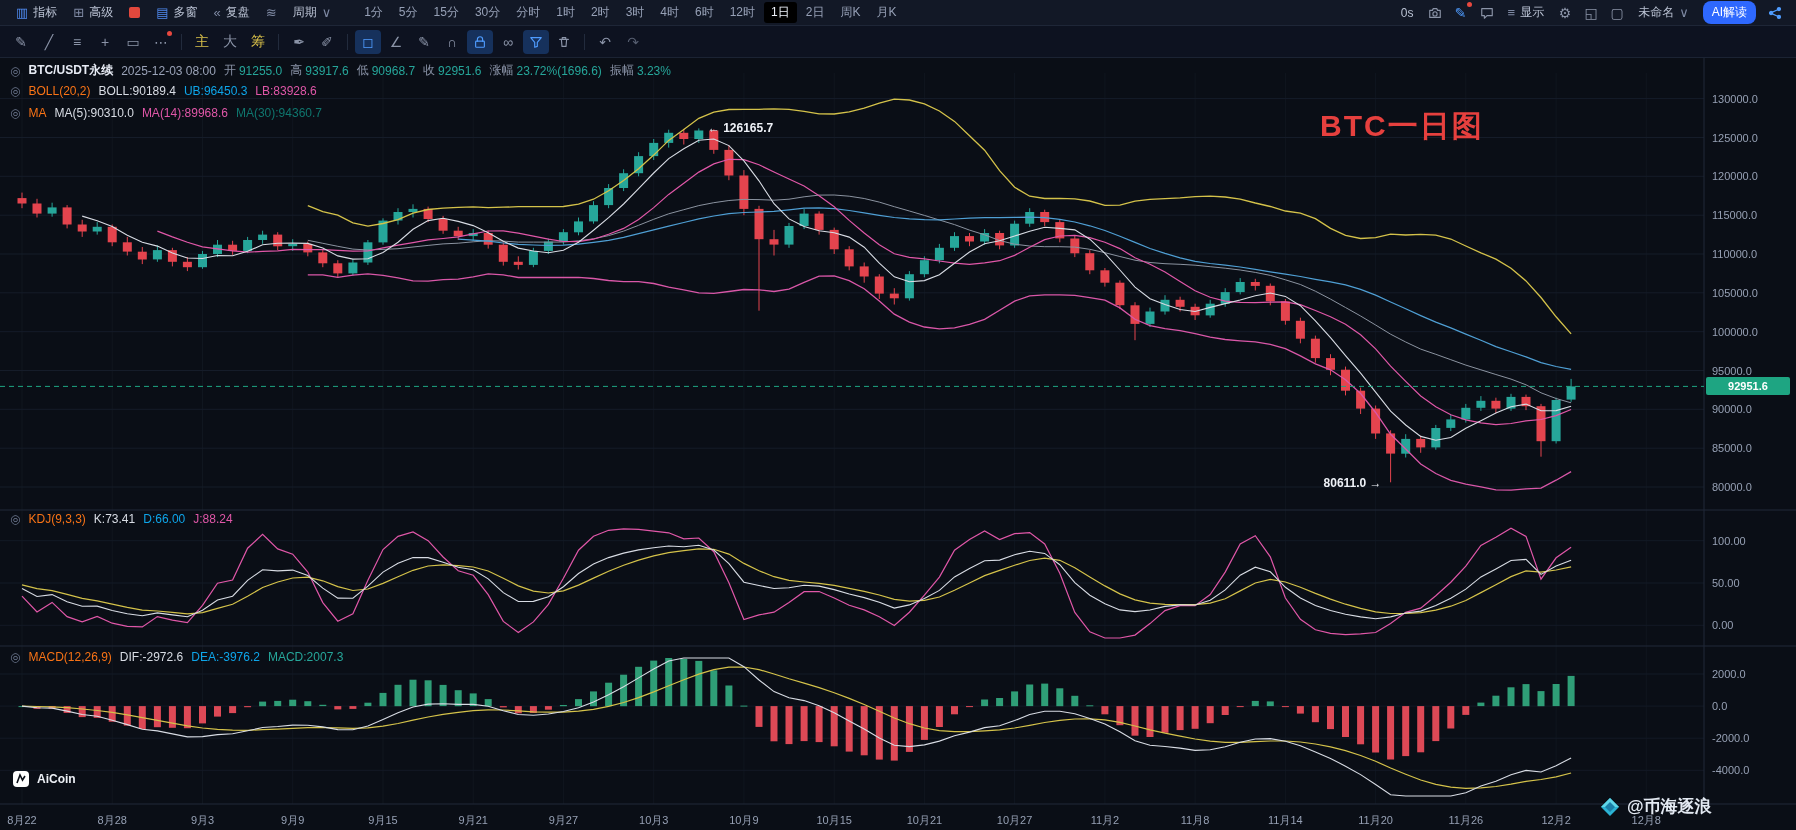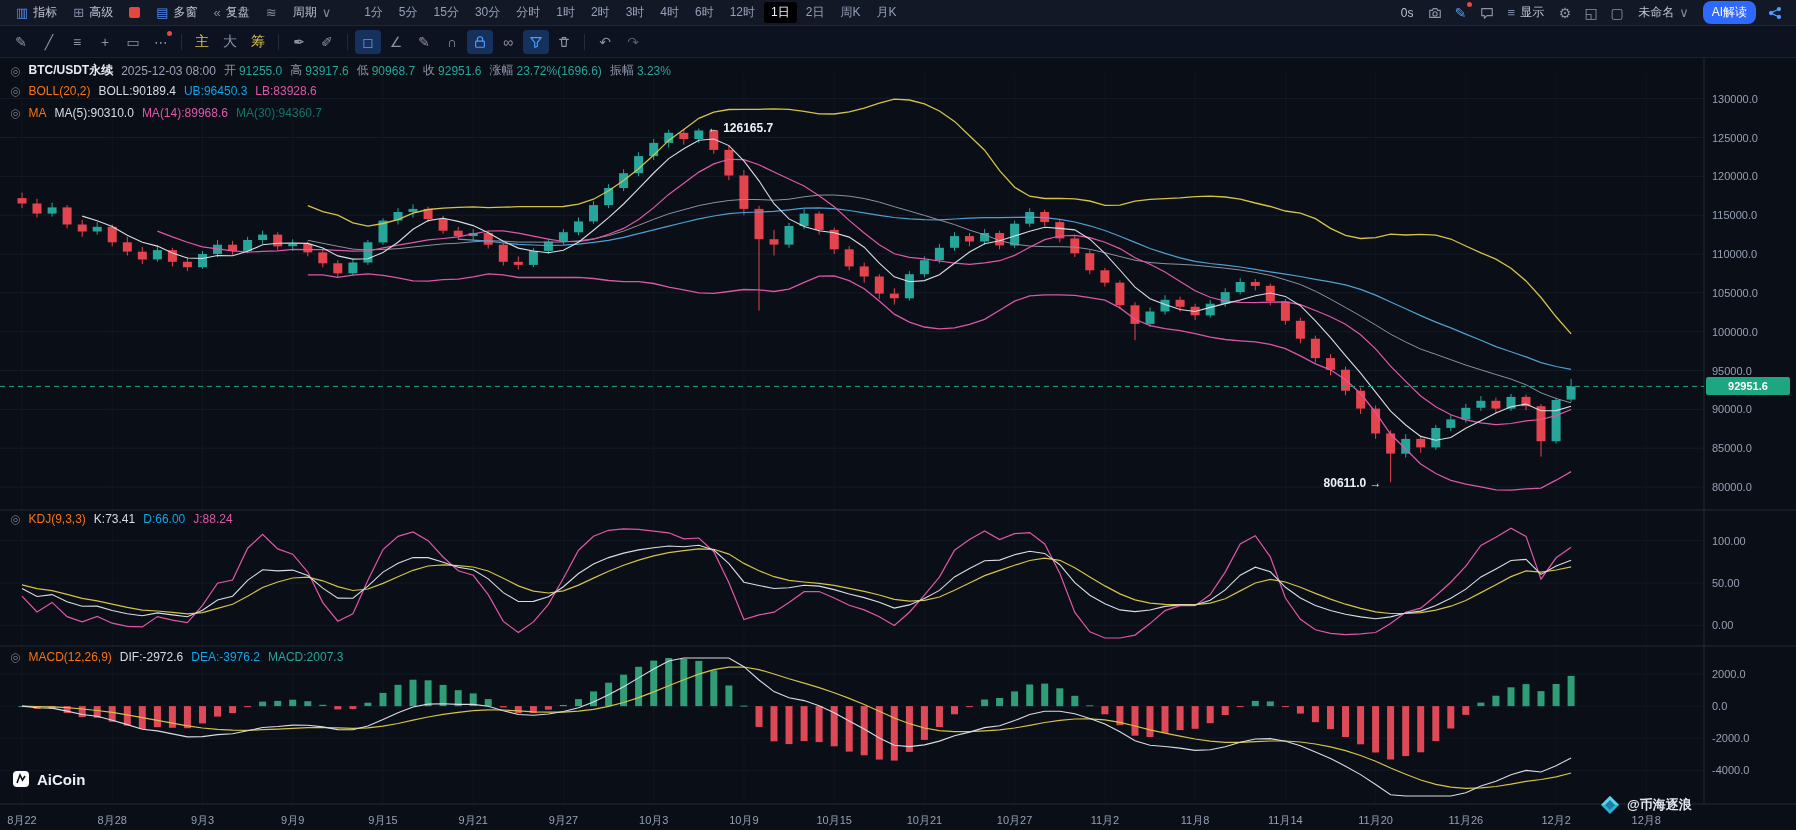--- a/index.html
+++ b/index.html
@@ -33,22 +33,22 @@
 .yl{color:#0ea5e9}
 .mg{color:#e057a8}
 .bl{color:#0f766e}
 .wh{color:#d8dce4}
 .gr{color:#26a69a}
 svg.chart{position:absolute;top:58px;left:0;z-index:1}
 .ax{font-size:11px;fill:#96a0b4}
 .ann{font-size:12px;font-weight:700;fill:#eef1f7}
 .price-tag{position:absolute;left:1706px;width:84px;height:18px;line-height:18px;text-align:center;background:#1ea582;color:#fff;font-weight:700;font-size:11px;border-radius:2px;z-index:4}
 .big-title{position:absolute;left:1320px;top:106px;font-size:30px;font-weight:700;color:#e6403e;z-index:4;letter-spacing:2px}
-.logo{position:absolute;left:12px;top:770px;display:flex;align-items:center;gap:7px;z-index:4;color:#edf0f6;font-weight:700;font-size:15px}
-.watermark{position:absolute;left:1600px;top:795px;display:flex;align-items:center;gap:7px;z-index:4;color:#e3e9f2;font-weight:700;font-size:13px}
+.logo{position:absolute;left:12px;top:770px;display:flex;align-items:center;gap:7px;z-index:4;color:#edf0f6;font-weight:700;font-size:12px}
+.watermark{position:absolute;left:1600px;top:795px;display:flex;align-items:center;gap:7px;z-index:4;color:#e3e9f2;font-weight:700;font-size:17px}
 .si{width:14px;height:14px;stroke:currentColor;fill:none;stroke-width:1.3;stroke-linecap:round;stroke-linejoin:round}
 </style>
 </head>
 <body>
 
 <svg style="position:absolute;width:0;height:0" aria-hidden="true">
   <symbol id="i-camera" viewBox="0 0 16 16">
       <path d="M2 5h3l1-2h4l1 2h3v8H2z"></path>
       <circle cx="8" cy="9" r="2.4"></circle>
     </symbol>
@@ -717,20 +717,21 @@
 
   <div class="legend" style="top:650px">
     <span class="eye">◎</span>
     <span class="t">MACD(12,26,9)</span>
     <span class="wh">DIF:-2972.6</span>
     <span class="yl">DEA:-3976.2</span>
     <span class="gr">MACD:2007.3</span>
   </div>
 
   <div class="price-tag" id="price-tag" style="top: 377.421px;">92951.6</div>
+  <div class="big-title">BTC一日图</div>
 
   <div class="logo">
     <svg width="18" height="18" viewBox="0 0 18 18">
         <rect x="1" y="1" width="16" height="16" rx="4" fill="#ffffff"></rect>
         <path d="M5 13L8 5l2.5 5L13 6" stroke="#0a0e16" stroke-width="1.6" fill="none"></path>
       </svg>
     <span>AiCoin</span>
   </div>
 
   <div class="watermark">

